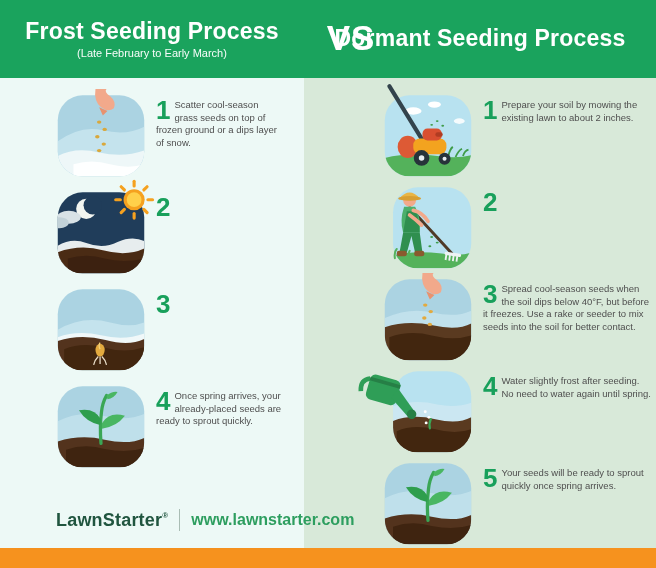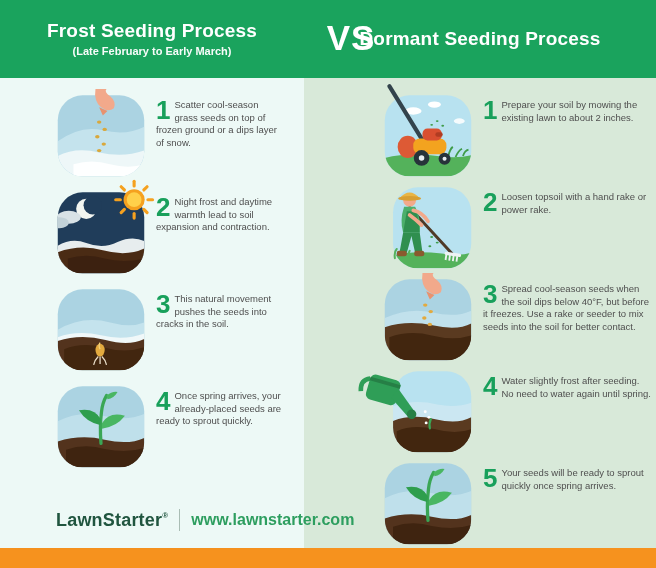--- a/index.html
+++ b/index.html
@@ -8,22 +8,22 @@
     font-family:"Liberation Sans",sans-serif;
     background:var(--left-bg,#edf9f6);
   }
   
   .header{
     position:relative;z-index:3;height:78px;
     background:var(--header-green,#1aa35d);
     display:grid;grid-template-columns:304px 352px;
   }
   .title-block{display:flex;flex-direction:column;align-items:center;justify-content:center;color:#fff;text-align:center;}
-  .title-block h1{margin:0;font-size:19px;font-weight:bold;letter-spacing:.2px;line-height:1.1;text-align:center;}
-  .title-block .subtitle{font-size:11px;margin-top:3px;opacity:.97;font-weight:bold;}
+  .title-block h1{margin:0;font-size:23px;font-weight:bold;letter-spacing:.2px;line-height:1.1;text-align:center;}
+  .title-block .subtitle{font-size:11px;margin-top:3px;opacity:.97;}
   .vs{
     position:absolute;left:303px;top:50%;transform:translate(-50%,-52%);
     color:#fff;font-size:35px;font-weight:bold;letter-spacing:1px;margin-left:48px;
   }
   
   .main{
     position:relative;z-index:1;
     display:grid;grid-template-columns:304px 352px;height:462px;
   }
   .col{padding-top:10px;box-sizing:border-box;}
@@ -132,21 +132,21 @@
                   <line x1="10.6" y1="-10.6" x2="14.1" y2="-14.1"></line>
    <line x1="-10.6" y1="10.6" x2="-14.1" y2="14.1"></line>
                   <line x1="10.6" y1="10.6" x2="14.1" y2="14.1"></line>
   </g>
   <circle r="11.5" fill="#f5a11f"></circle>
                 <circle r="8" fill="#ffd04a"></circle>
  </g>
 </svg>
           </div>
     <div class="step-text">
-      <p><span class="step-number">2</span><span class="step-text-body">Night frost and daytime warmth lead to soil expansion and contraction.</span></p>
+      <p><span class="step-number">2</span></p>
     </div>
   </div>
 
   <div class="step">
     <div class="step-icon">
             <svg viewBox="0 0 100 100">
  <defs>
                 <clipPath id="cu2">
                   <rect x="3" y="8" width="94" height="88" rx="27"></rect>
                 </clipPath>
@@ -161,21 +161,21 @@
   <path d="M49 73 Q47 69 49 66" stroke="#f5d27a" stroke-width="1.4" fill="none"></path>
   <g stroke="#e8dcc8" stroke-width="1.4" fill="none">
                   <path d="M49 81 L49 89"></path>
                   <path d="M47 81 Q43 85 42 90"></path>
                   <path d="M51 81 Q55 85 56 90"></path>
                 </g>
  </g>
 </svg>
           </div>
     <div class="step-text">
-      <p><span class="step-number">3</span><span class="step-text-body">This natural movement pushes the seeds into cracks in the soil.</span></p>
+      <p><span class="step-number">3</span></p>
     </div>
   </div>
 
   <div class="step">
     <div class="step-icon">
             <svg viewBox="0 0 100 100">
  <defs>
                 <clipPath id="cu3">
                   <rect x="3" y="8" width="94" height="88" rx="27"></rect>
                 </clipPath>
@@ -274,21 +274,21 @@
  <path d="M34 33 Q44 35 50 45" stroke="#f2a98b" stroke-width="4" fill="none" stroke-linecap="round"></path>
  <path d="M30 38 Q37 43 43 49" stroke="#f2a98b" stroke-width="4" fill="none" stroke-linecap="round"></path>
  <g fill="#3f9c49">
                 <ellipse cx="54" cy="62" rx="1.6" ry="1"></ellipse>
                 <ellipse cx="60" cy="68" rx="1.6" ry="1"></ellipse>
                 <ellipse cx="52" cy="72" rx="1.6" ry="1"></ellipse>
               </g>
 </svg>
           </div>
     <div class="step-text">
-      <p><span class="step-number">2</span><span class="step-text-body">Loosen topsoil with a hand rake or power rake.</span></p>
+      <p><span class="step-number">2</span></p>
     </div>
   </div>
 
   <div class="step">
     <div class="step-icon">
             <svg viewBox="0 0 100 100">
  <defs>
                 <clipPath id="cu6">
                   <rect x="3" y="8" width="94" height="88" rx="27"></rect>
                 </clipPath>

